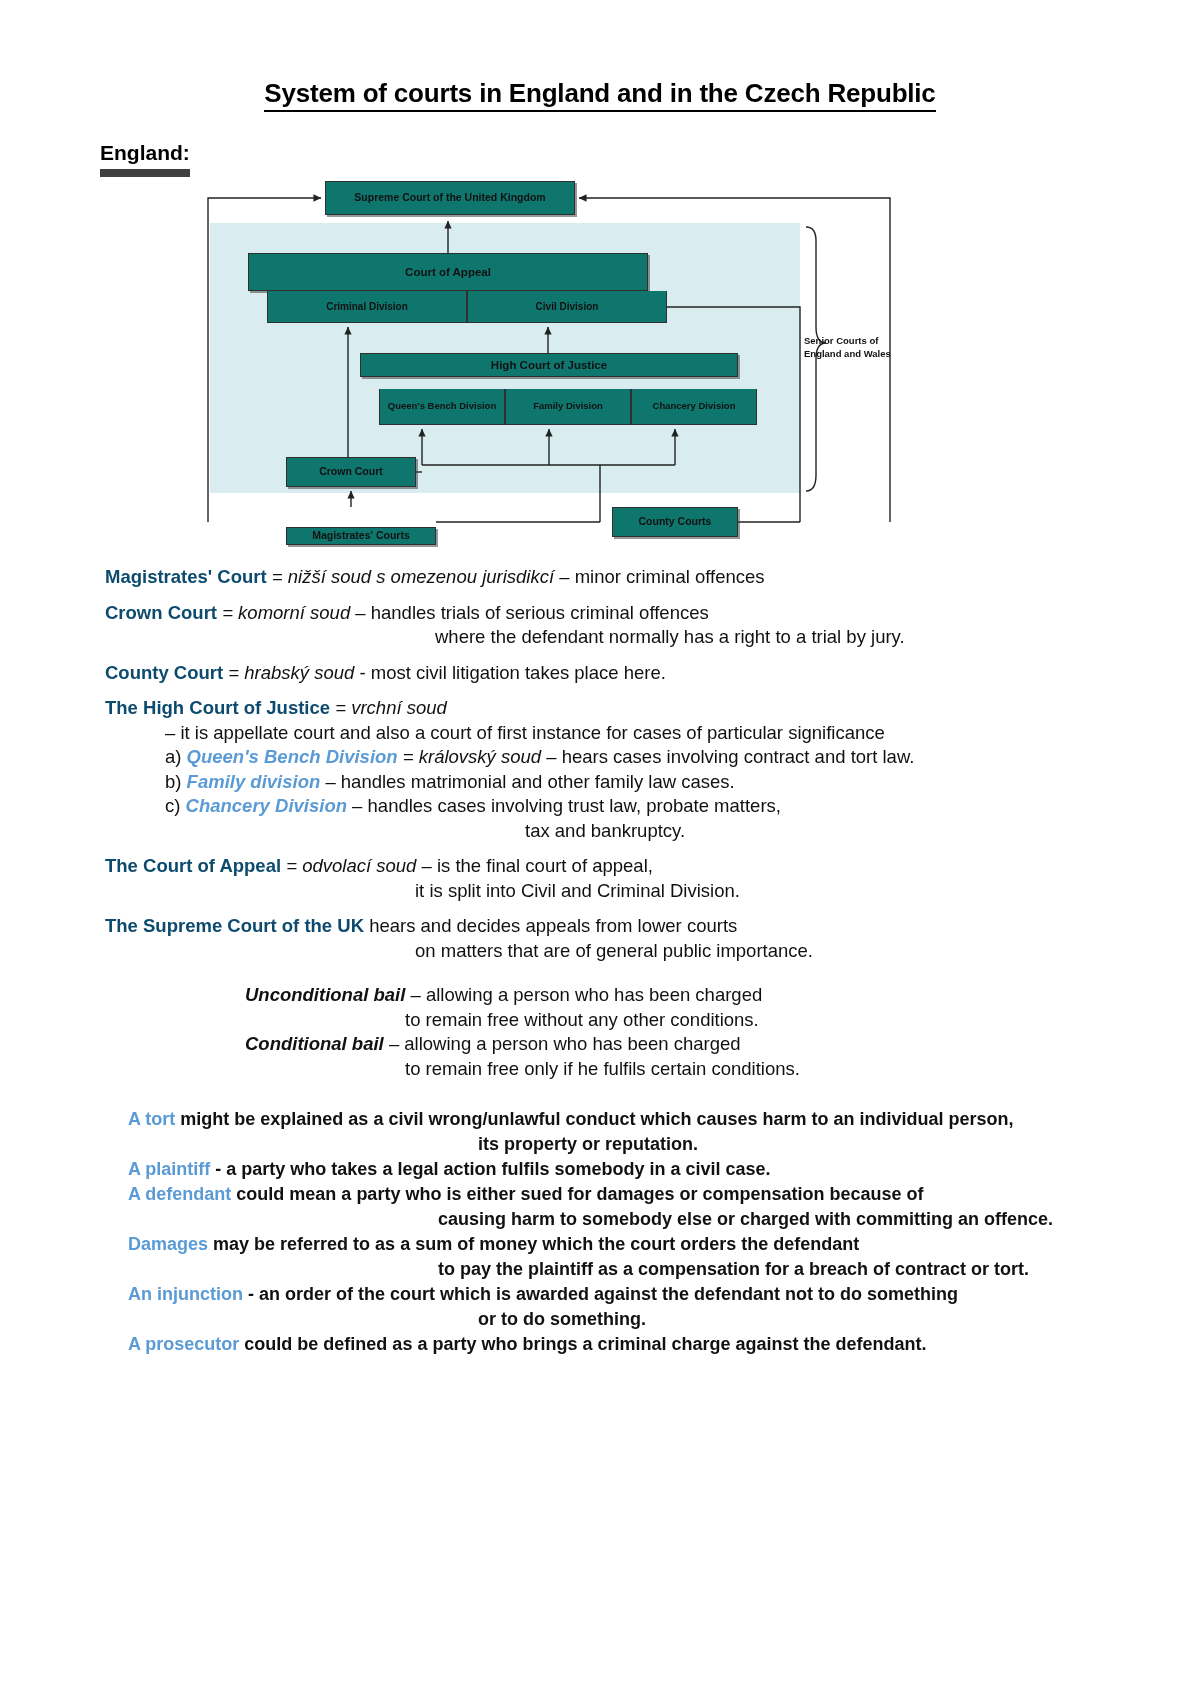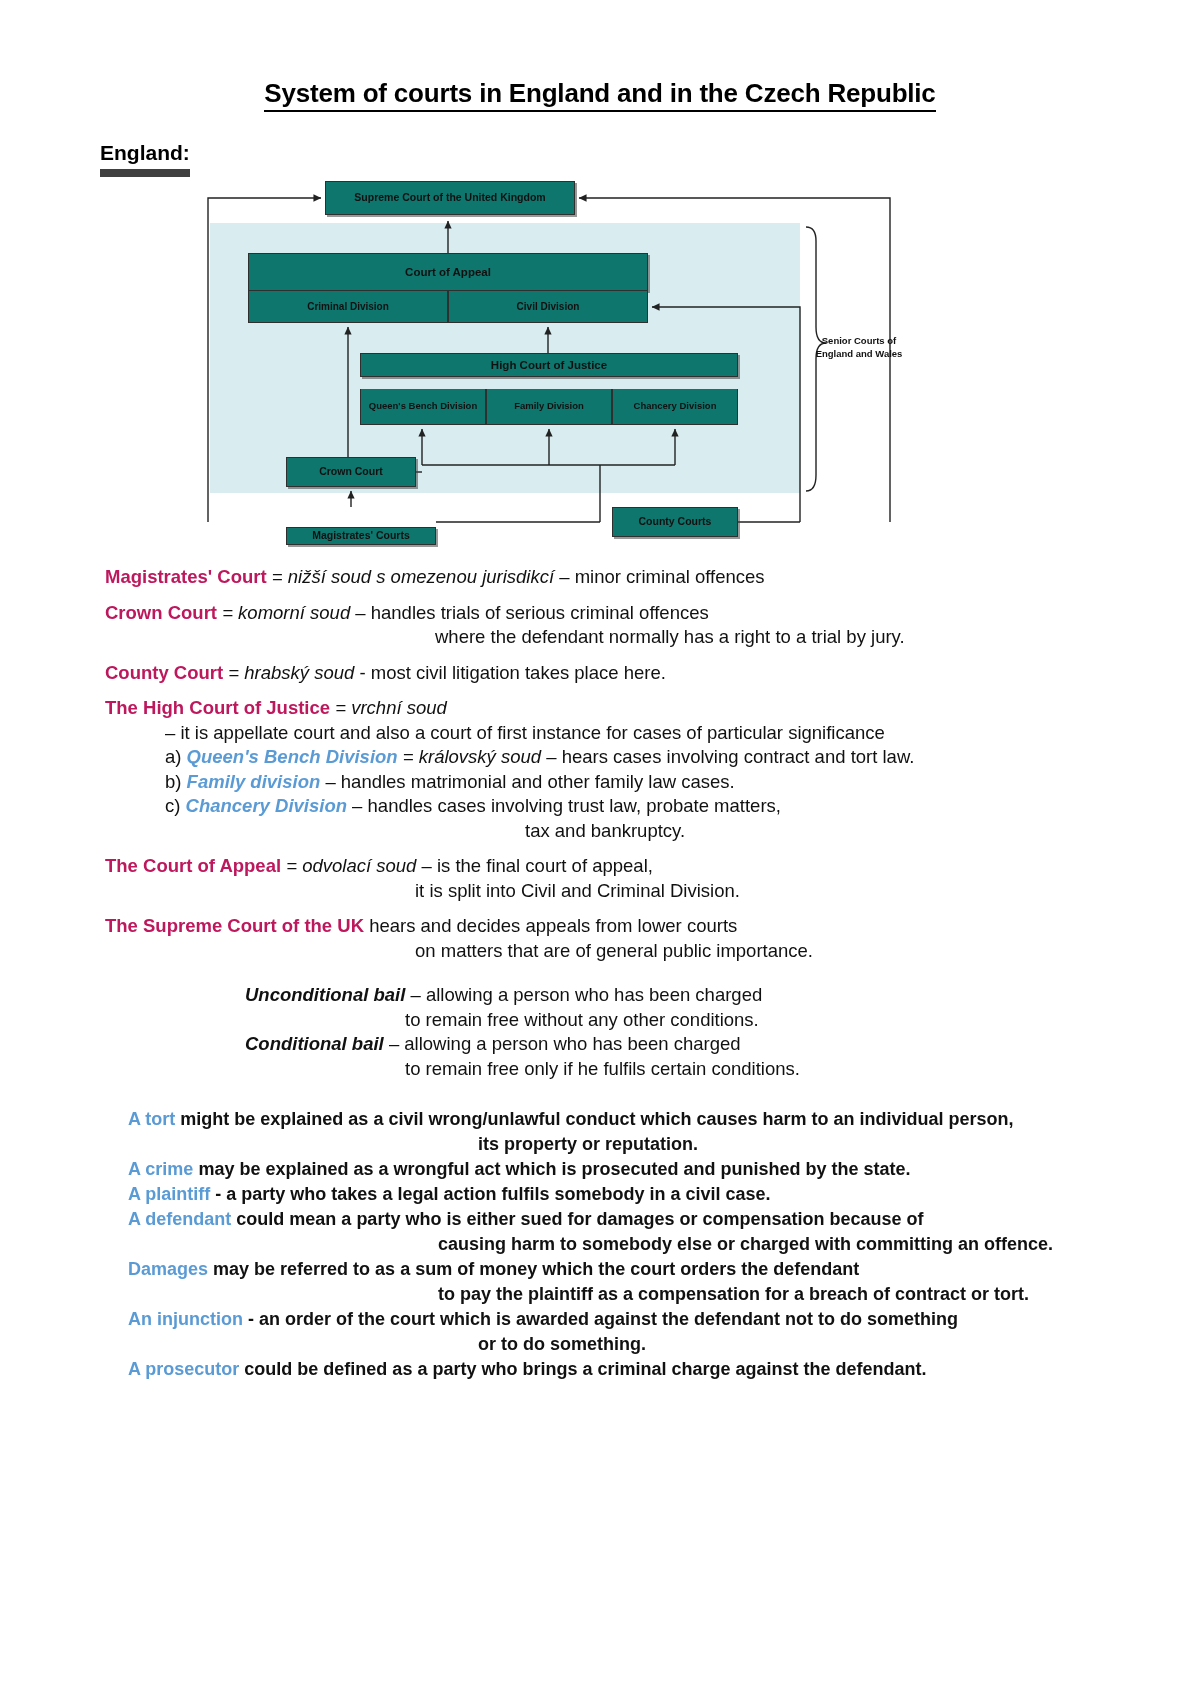--- a/index.html
+++ b/index.html
@@ -51,21 +51,21 @@
     border:1.5px solid #2f2f2f;
     box-shadow:2px 2px 0 rgba(70,70,70,0.55);
     display:flex;
     align-items:center;
     justify-content:center;
     font-weight:bold;
     text-align:center;
     line-height:1.1;
     color:#111;
   }
-  .node.sub { box-shadow:none; border-top:none; }
+  .node.sub { box-shadow:none; border-top:none;margin-left:19px; }
   .n-supreme { left:125px; top:6px;  width:250px; height:34px; font-size:10.5px; }
   .n-appeal  { left:48px;  top:78px; width:400px; height:38px; font-size:11.5px; }
   .n-crim    { left:48px;  top:116px;width:200px; height:32px; font-size:10px; }
   .n-civ     { left:248px; top:116px;width:200px; height:32px; font-size:10px; }
   .n-high    { left:160px; top:178px;width:378px; height:24px; font-size:11.5px; }
   .n-qbd     { left:160px; top:214px;width:126px; height:36px; font-size:9.5px; }
   .n-fam     { left:286px; top:214px;width:126px; height:36px; font-size:9.5px; }
   .n-chan    { left:412px; top:214px;width:126px; height:36px; font-size:9.5px; }
   .n-crown   { left:86px;  top:282px;width:130px; height:30px; font-size:10.5px; }
   .n-mag     { left:86px;  top:352px;width:150px; height:18px; font-size:10.5px; }
@@ -74,34 +74,33 @@
   .connectors { position:absolute; left:0; top:0; width:760px; height:365px; }
 
   .bracket-label {
     position:absolute;
     left:604px; top:160px;
     font-size:9.5px;
     font-weight:bold;
     line-height:1.35;
     color:#111;
     width:110px;
-    text-align:center;
   }
 
   
   .body-text {
     margin:28px 0 0 0;
     padding:0 105px 0 105px;
     font-size:18.5px;
     line-height:1.0;
     color:#111;
   }
   .entry { margin-bottom:17px; }
   .line  { margin-bottom:6px; white-space:nowrap; }
-  .term-orange { color:#be185d; font-weight:bold; }
+  .term-orange { color:#0c4a6e; font-weight:bold; }
   .term-blue   { color:#5B9BD5; font-weight:bold; font-style:italic; }
   .term-blue-up{ color:#5B9BD5; font-weight:bold; }
   .cz { font-style:italic; }
   .ind1 { padding-left:60px; }
   .ind2 { padding-left:330px; }
   .ind3 { padding-left:420px; }
   .ind4 { padding-left:310px; }
   .ind5 { padding-left:350px; }
   .ind6 { padding-left:140px; }
   .ind7 { padding-left:300px; }
@@ -288,25 +287,20 @@
 
     <div class="terms-block">
 
       <div>
         <div class="line">
           <span class="term-blue-up">A tort</span><span class="b"> might be explained as a civil wrong/unlawful conduct which causes harm to an individual person,</span>
         </div>
         <div class="line ind5 b">its property or reputation.</div>
       </div>
 
-      <div>
-        <div class="line">
-          <span class="term-blue-up">A crime</span><span class="b"> may be explained as a wrongful act which is prosecuted and punished by the state.</span>
-        </div>
-      </div>
 
       <div>
         <div class="line">
           <span class="term-blue-up">A plaintiff</span><span class="b"> - a party who takes a legal action fulfils somebody in a civil case.</span>
         </div>
       </div>
 
       <div>
         <div class="line">
           <span class="term-blue-up">A defendant</span><span class="b"> could mean a party who is either sued for damages or compensation because of</span>

